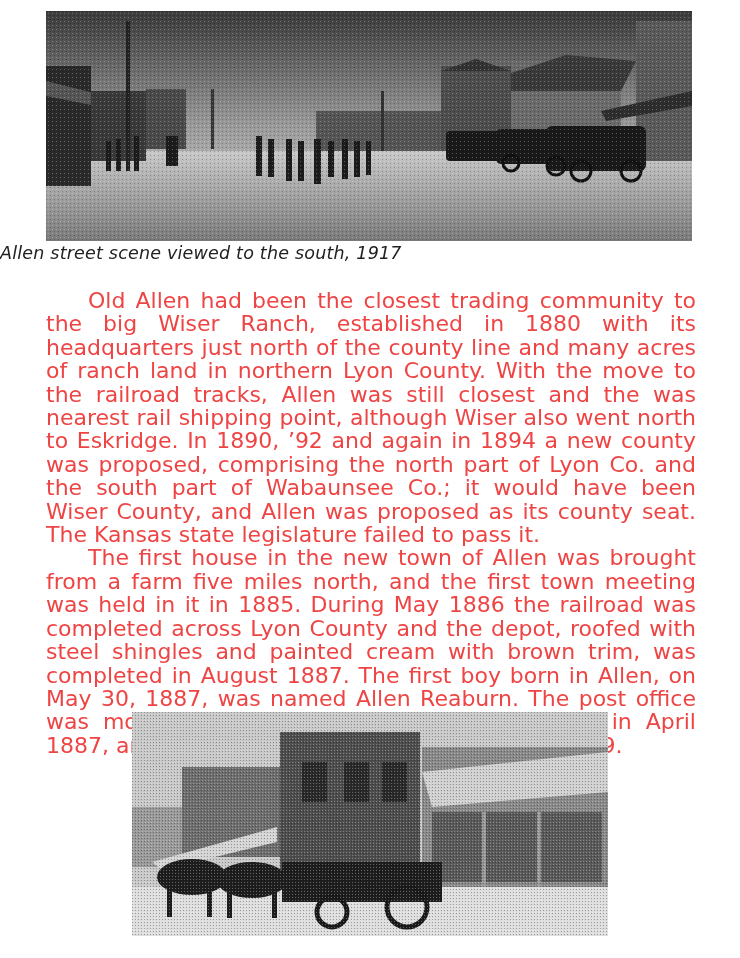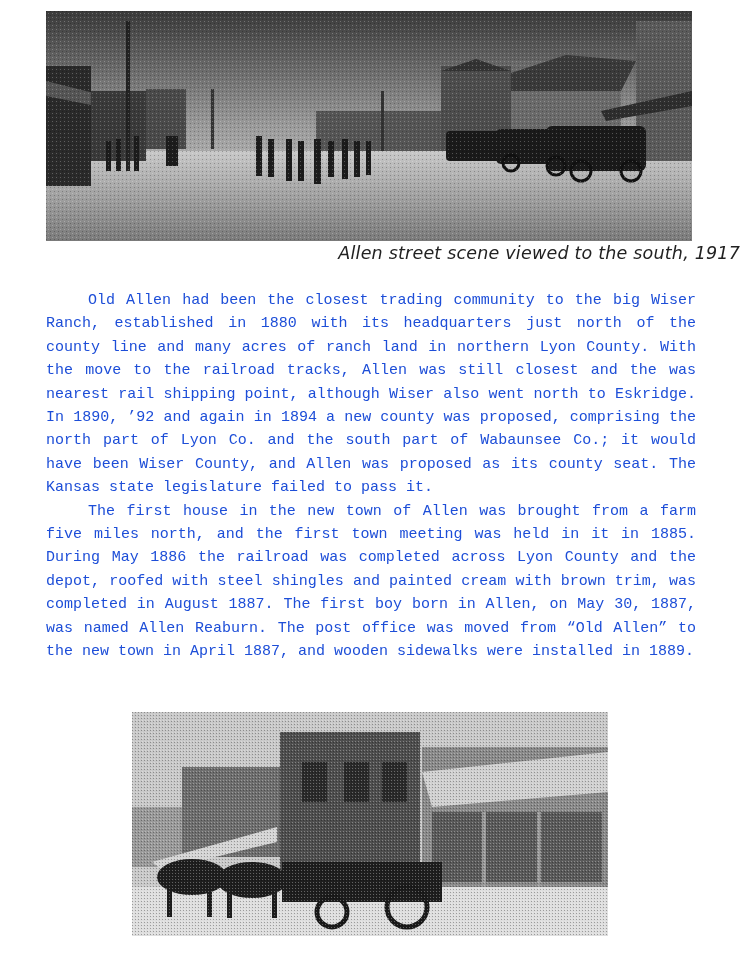--- a/index.html
+++ b/index.html
@@ -6,25 +6,25 @@
   body { width: 740px; height: 958px; position: relative; overflow: hidden;
          font-family: "DejaVu Sans", "Liberation Sans", sans-serif; color: #111; }
 
   .photo { position: absolute; overflow: hidden; }
   .photo svg { display: block; width: 100%; height: 100%; }
 
   #photo-top { left: 46px; top: 11px; width: 646px; height: 230px; }
   #photo-bottom { left: 132px; top: 712px; width: 476px; height: 224px; }
 
   .caption { position: absolute; left: 0; width: 740px; top: 243px;
-             text-align: right; font-style: italic; font-size: 17.5px;
+             text-align: left; font-style: italic; font-size: 17.5px;
              letter-spacing: 0.2px; color: #222; }
 
   .body-text { position: absolute; left: 46px; width: 650px; top: 289px;
-               font-size: 15px; line-height: 23.4px; text-align: justify; color: #1d4ed8; font-family: Liberation Mono, monospace; }
+               font-size: 22px; line-height: 23.4px; text-align: justify; color: #ef4444; }
   .body-text p { margin: 0; text-indent: 42px; }
 </style>
 </head>
 <body>
 
 <div class="photo" id="photo-top" title="Black and white photograph of a dirt main street lined with storefronts, men standing in the street and early automobiles parked on the right">
   <svg viewBox="0 0 646 230" preserveAspectRatio="none">
     <defs>
       <linearGradient id="skyA" x1="0" y1="0" x2="0" y2="1">
         <stop offset="0" stop-color="#3a3a3a"></stop>

